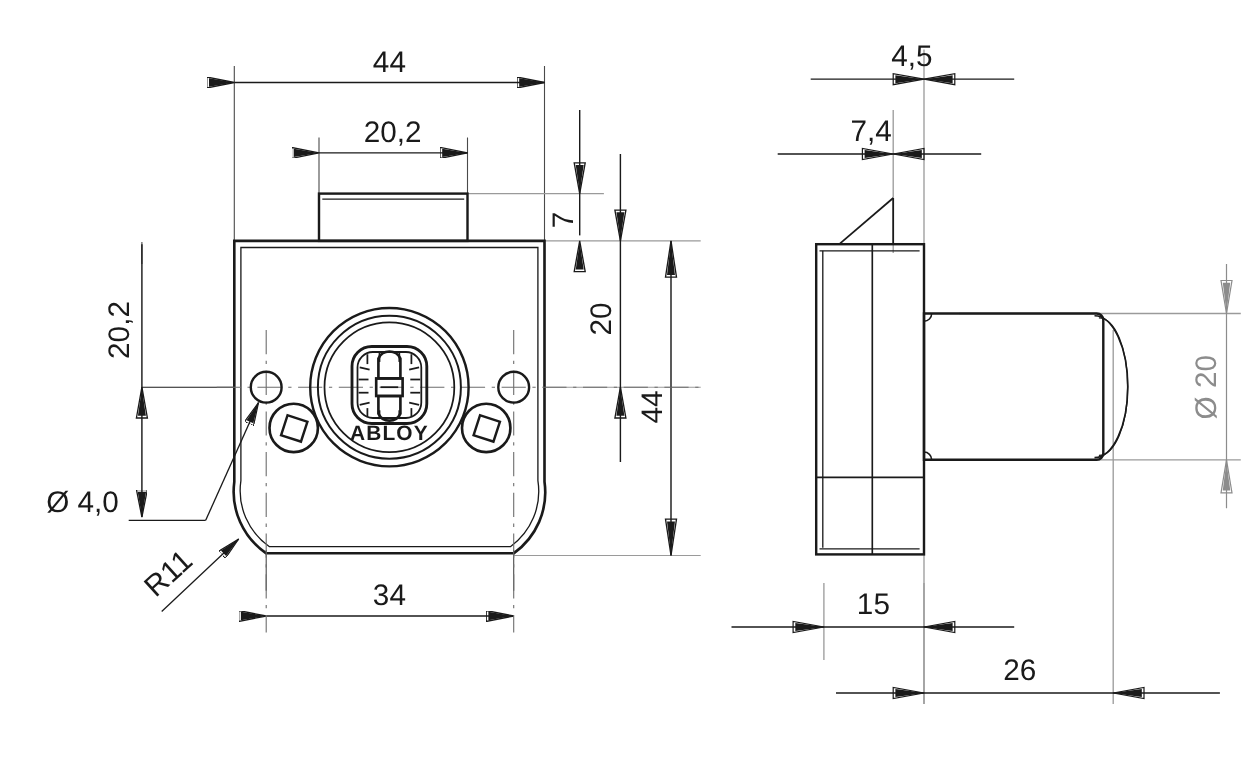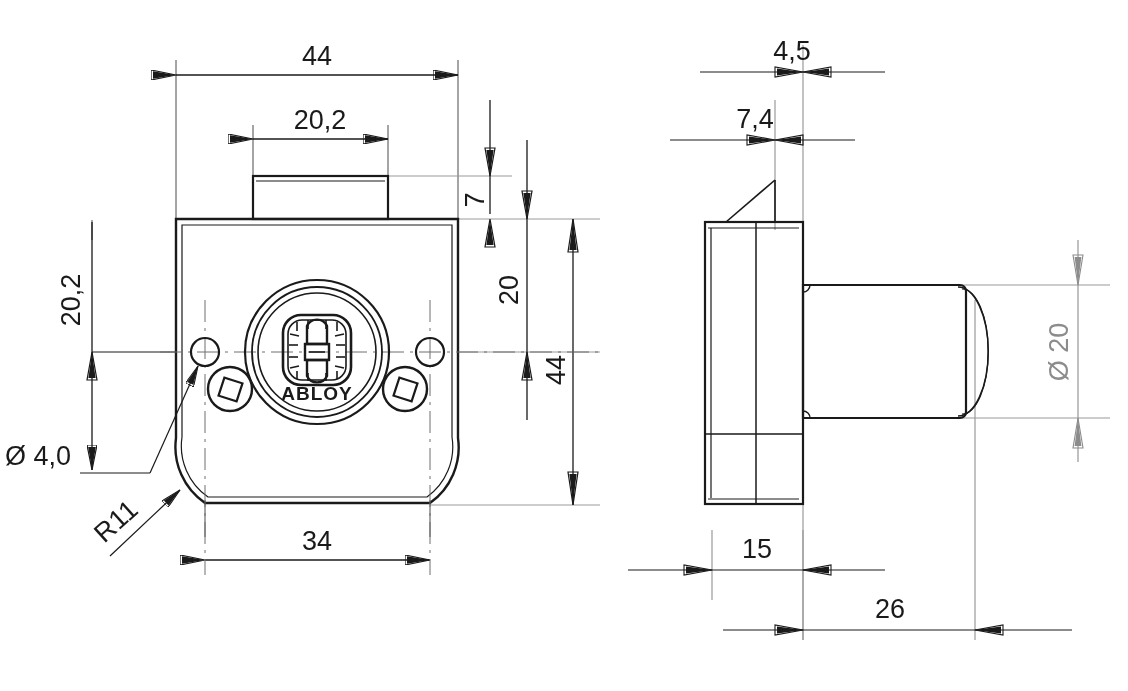--- a/index.html
+++ b/index.html
@@ -1,21 +1,21 @@
 <!DOCTYPE html>
 <html><head>
 <meta charset="utf-8">
 <title>ABLOY Cabinet Lock — Technical Drawing</title>
 <style>
   html,body{margin:0;padding:0;background:#ffffff;}
   body{
     width:1128px;height:691px;overflow:hidden;position:relative;
     font-family:"Liberation Sans", sans-serif;
   }
-  #drawing-root{position:absolute;left:0;top:0;width:936px;height:691px;}
+  #drawing-root{position:absolute;left:0;top:0;width:936px;height:691px;padding-left:37px;}
   svg{display:block;}
   text{font-family:"Liberation Sans", sans-serif;fill:#1a1a1a;}
   .dimtext{font-size:27px;}
   .dimtext-gray{font-size:27px;fill:#8c8c8c;}
 </style>
 </head>
 <body>
 
 <div id="drawing-root">
 <svg width="1128" height="691" viewBox="0 0 1128 691" xmlns="http://www.w3.org/2000/svg">

